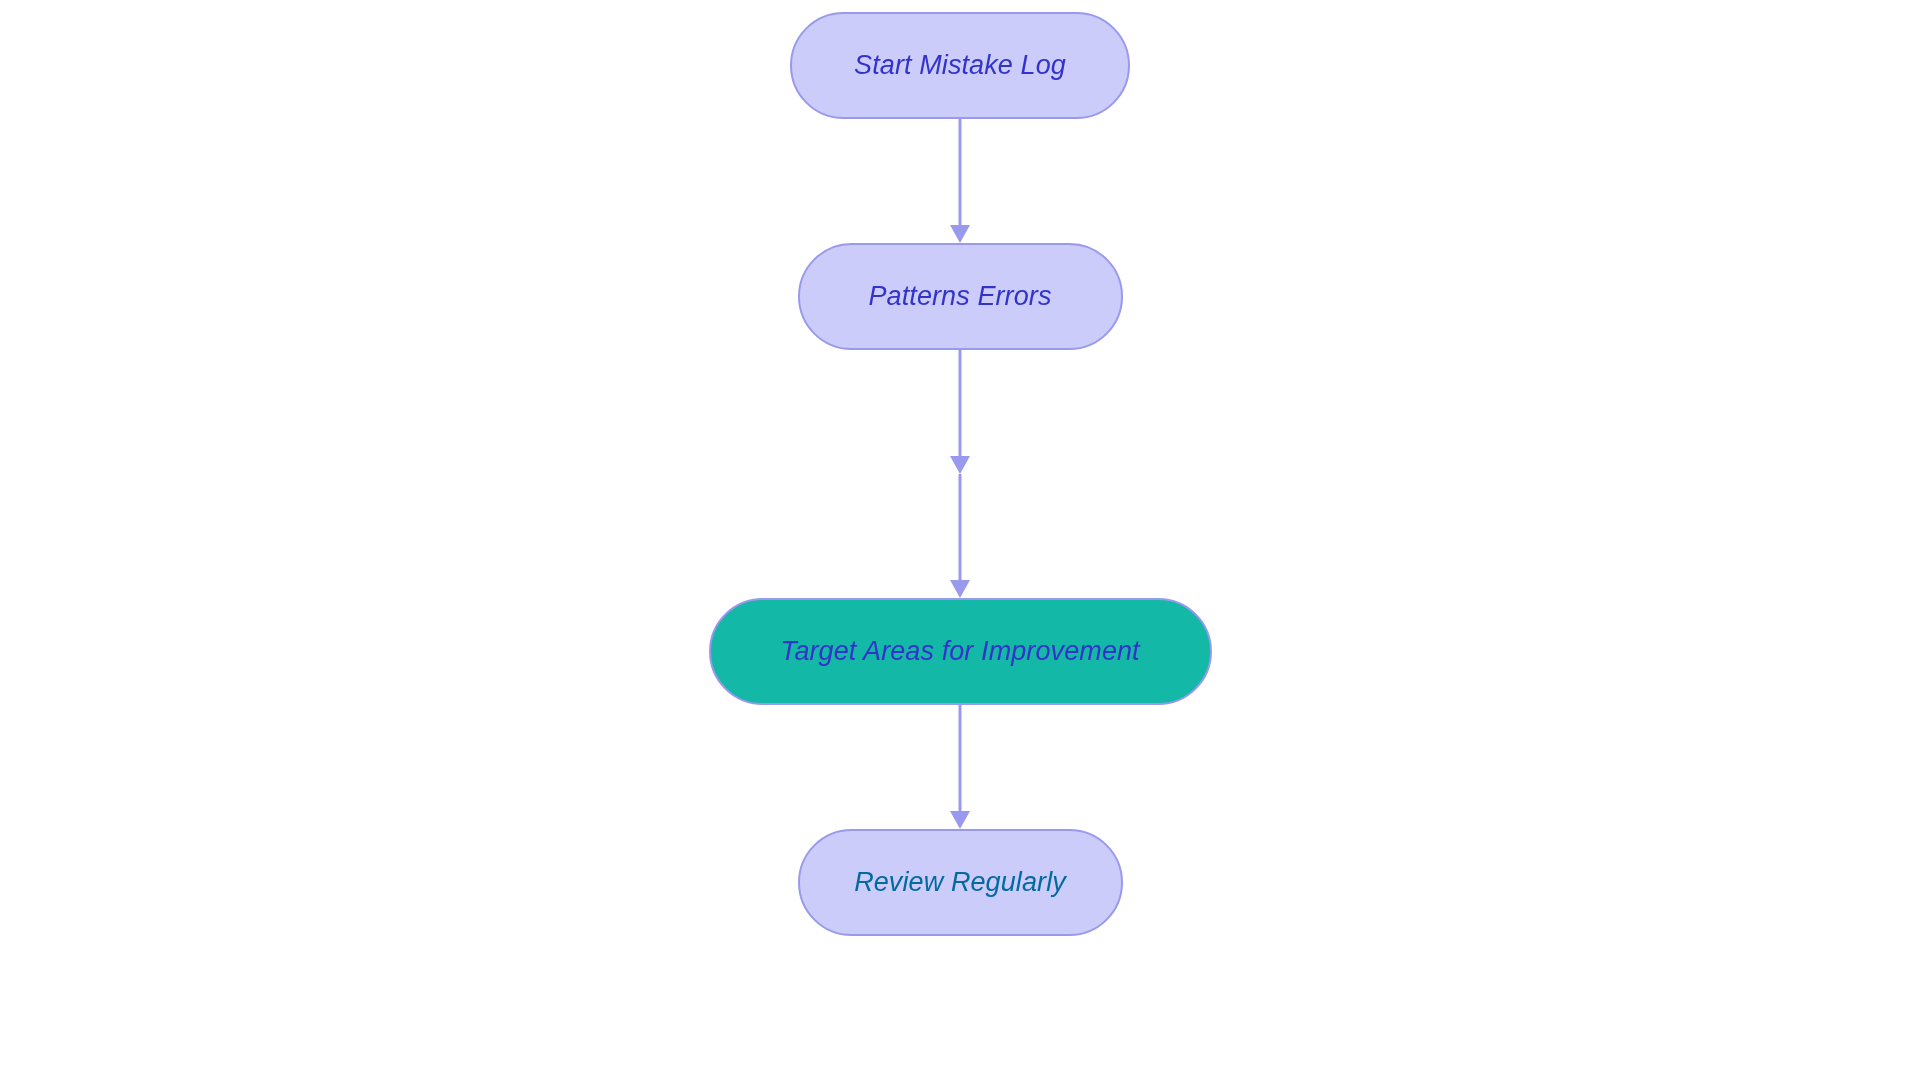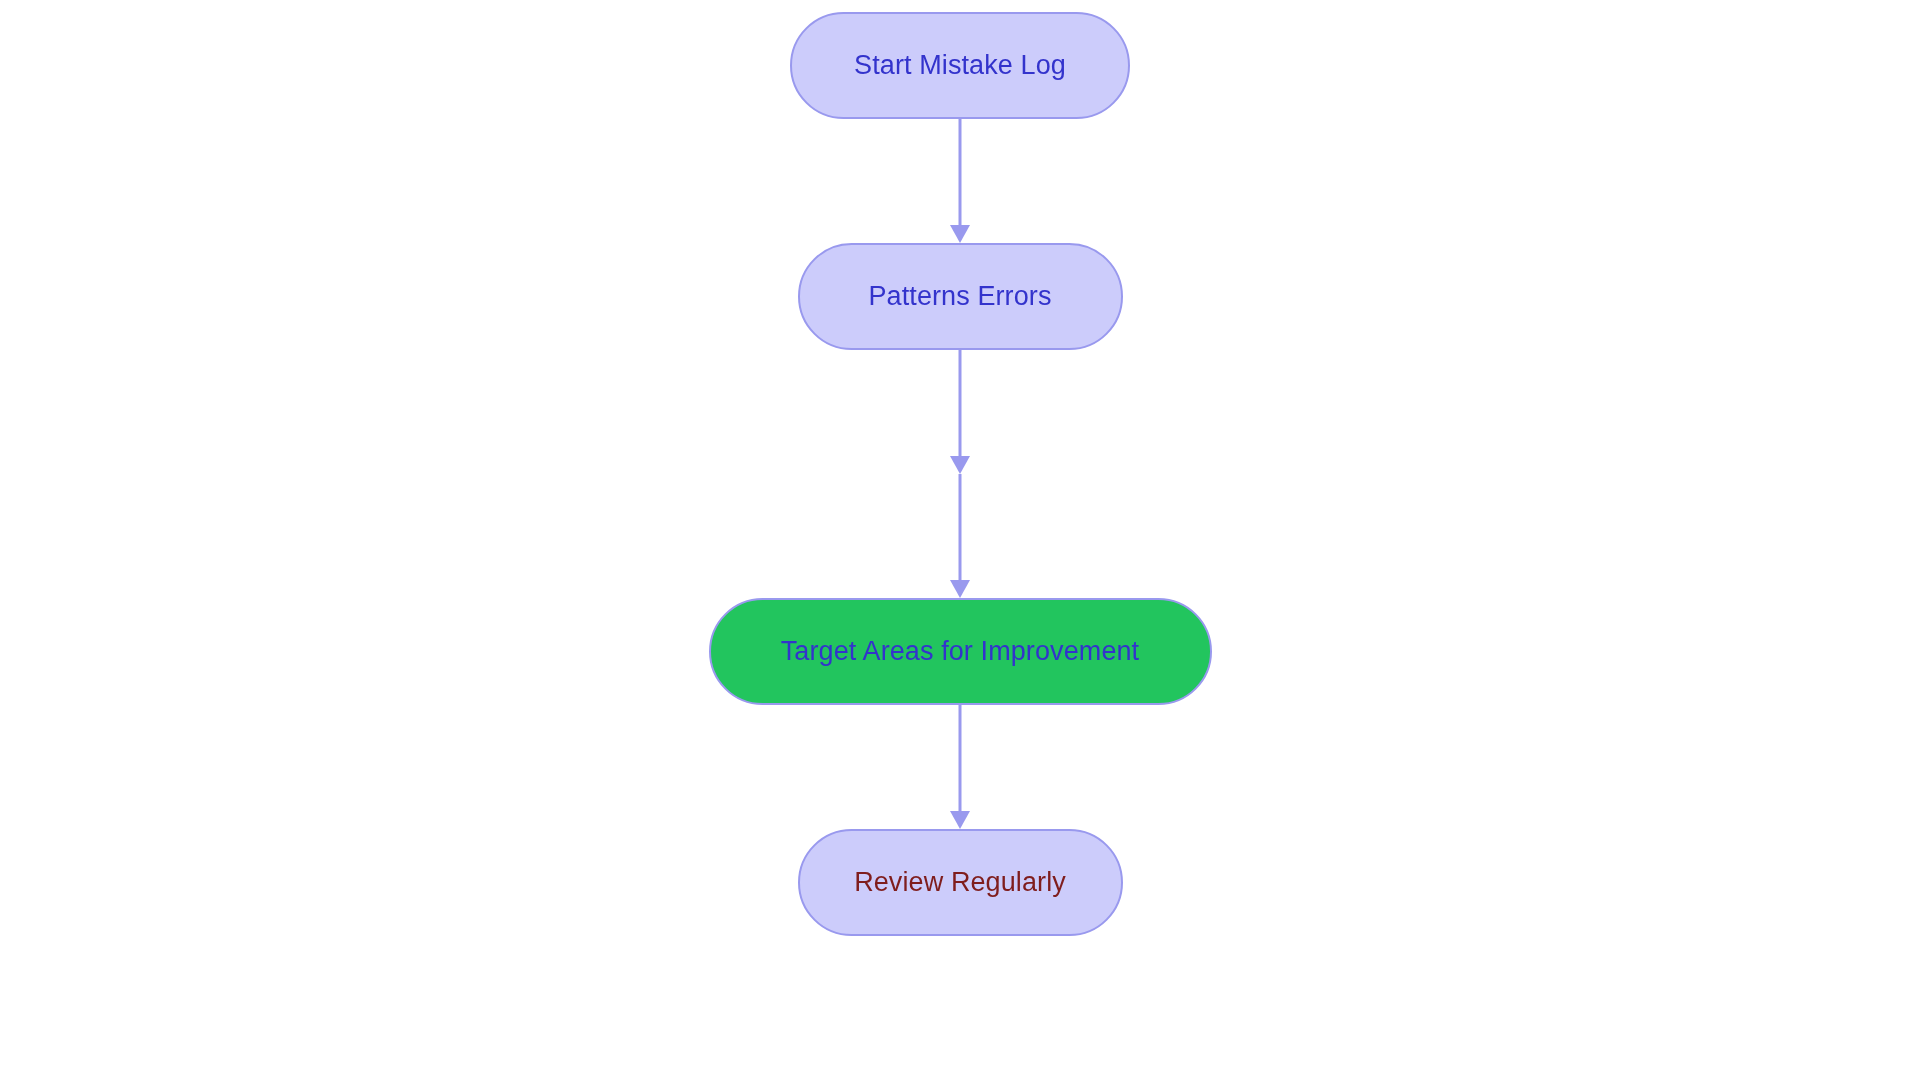--- a/index.html
+++ b/index.html
@@ -27,20 +27,21 @@
     left: 0;
     top: 0;
     width: 1920px;
     height: 1083px;
     display: flex;
     flex-direction: column;
     align-items: center;
     justify-content: flex-start;
     padding-top: 12px;
     box-sizing: border-box;
+    font-style: italic;
   }
 
   
   .node {
     position: relative;
     height: 107px;
     box-sizing: border-box;
     display: flex;
     align-items: center;
     justify-content: center;
@@ -115,27 +116,27 @@
       <div class="line" style="background: rgb(153, 153, 238);"></div>
       <div class="arrowhead" style="border-top-color: rgb(153, 153, 238);"></div>
     </div>
 
 
     <div class="connector">
       <div class="line" style="background: rgb(153, 153, 238);"></div>
       <div class="arrowhead" style="border-top-color: rgb(153, 153, 238);"></div>
     </div>
 
-    <div class="node w-wide" style="background: #22c55e; border-color: rgb(153, 153, 238);">
+    <div class="node w-wide" style="background: #14b8a6; border-color: rgb(153, 153, 238);">
       <span class="node-label" style="color: rgb(51, 51, 204);">Target Areas for Improvement</span>
     </div>
 
     <div class="connector">
       <div class="line" style="background: rgb(153, 153, 238);"></div>
       <div class="arrowhead" style="border-top-color: rgb(153, 153, 238);"></div>
     </div>
 
     <div class="node w-narrow" style="background: rgb(204, 204, 251); border-color: rgb(153, 153, 238);">
-      <span class="node-label" style="color: #7f1d1d;">Review Regularly</span>
+      <span class="node-label" style="color: #0369a1;">Review Regularly</span>
     </div>
 
   </div>
 </div>
 
 </body></html>

